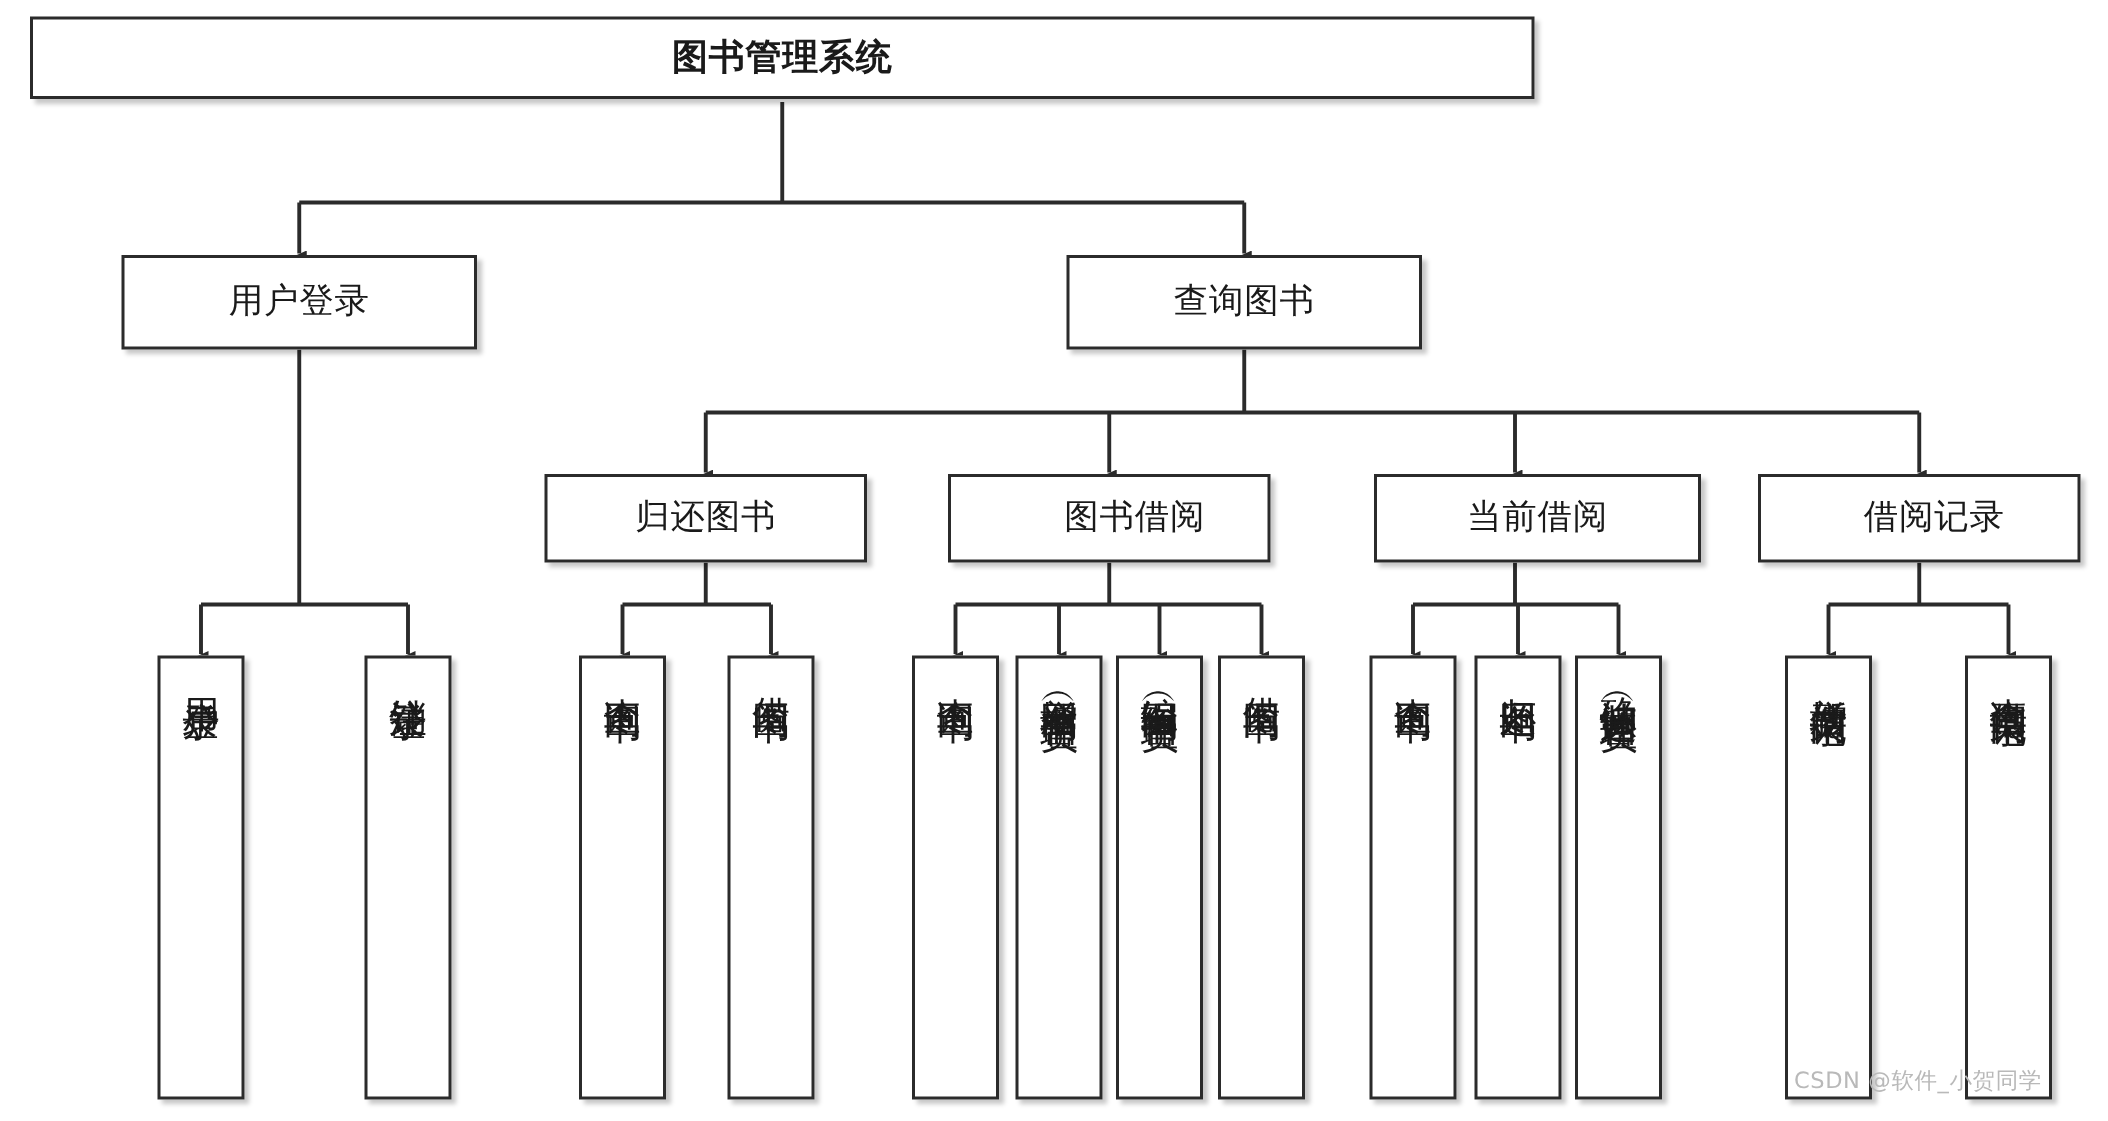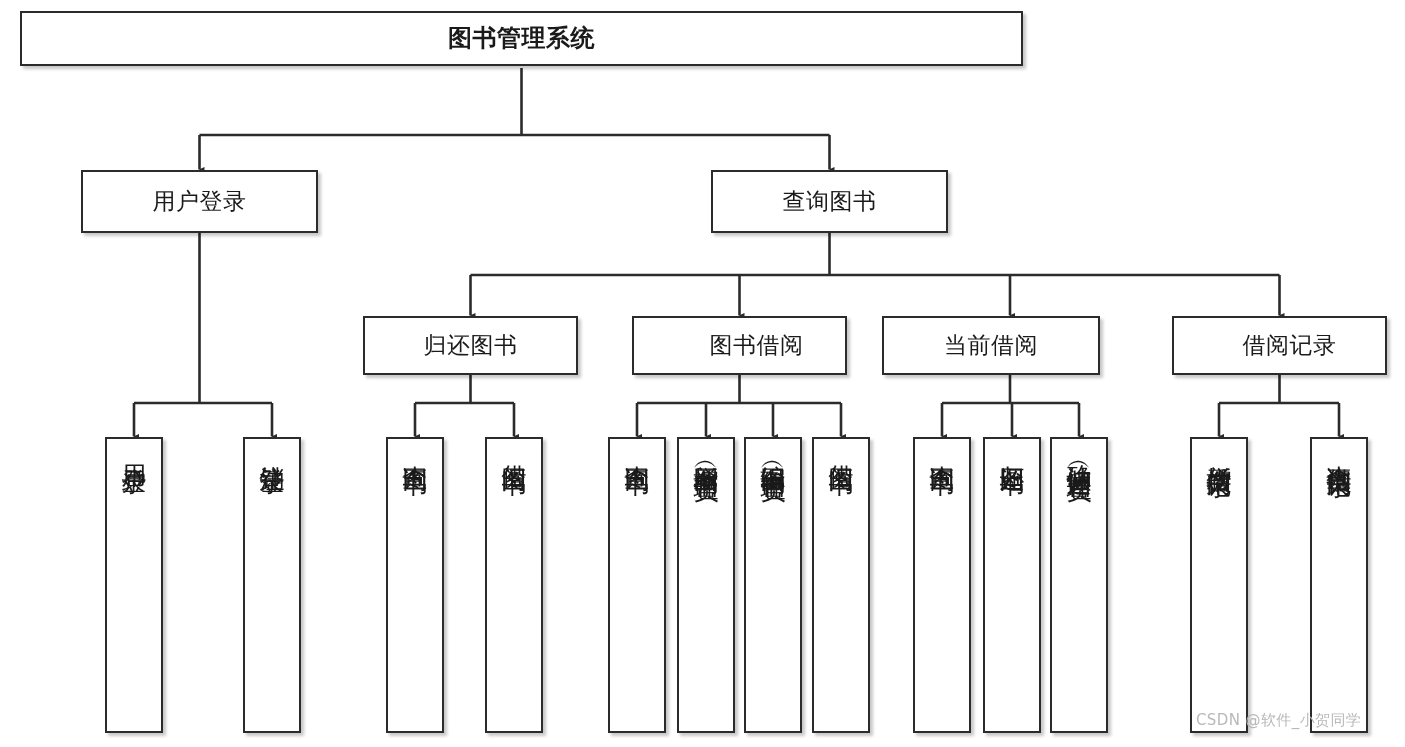--- a/index.html
+++ b/index.html
@@ -130,21 +130,21 @@
       </div>
       <div class="node-box node-horizontal" style="left: 711px; top: 170px; width: 237px; height: 63px;">
         <span class="node-label">查询图书</span>
       </div>
       <div class="node-box node-horizontal" style="left: 363px; top: 316px; width: 215px; height: 59px;">
         <span class="node-label">归还图书</span>
       </div>
       <div class="node-box node-horizontal" style="left: 632px; top: 316px; width: 215px; height: 59px; padding-left: 34px;">
         <span class="node-label">图书借阅</span>
       </div>
-      <div class="node-box node-horizontal" style="left: 882px; top: 316px; width: 218px; height: 59px;">
+      <div class="node-box node-horizontal" style="left: 916px; top: 316px; width: 218px; height: 59px;">
         <span class="node-label">当前借阅</span>
       </div>
       <div class="node-box node-horizontal" style="left: 1172px; top: 316px; width: 215px; height: 59px; padding-left: 20px;">
         <span class="node-label">借阅记录</span>
       </div>
       <div class="node-box node-vertical" style="left: 105px; top: 437px; width: 58px; height: 296px;">
         <span class="node-label">用户登录</span>
       </div>
       <div class="node-box node-vertical" style="left: 243px; top: 437px; width: 58px; height: 296px;">
         <span class="node-label">注销登录</span>

